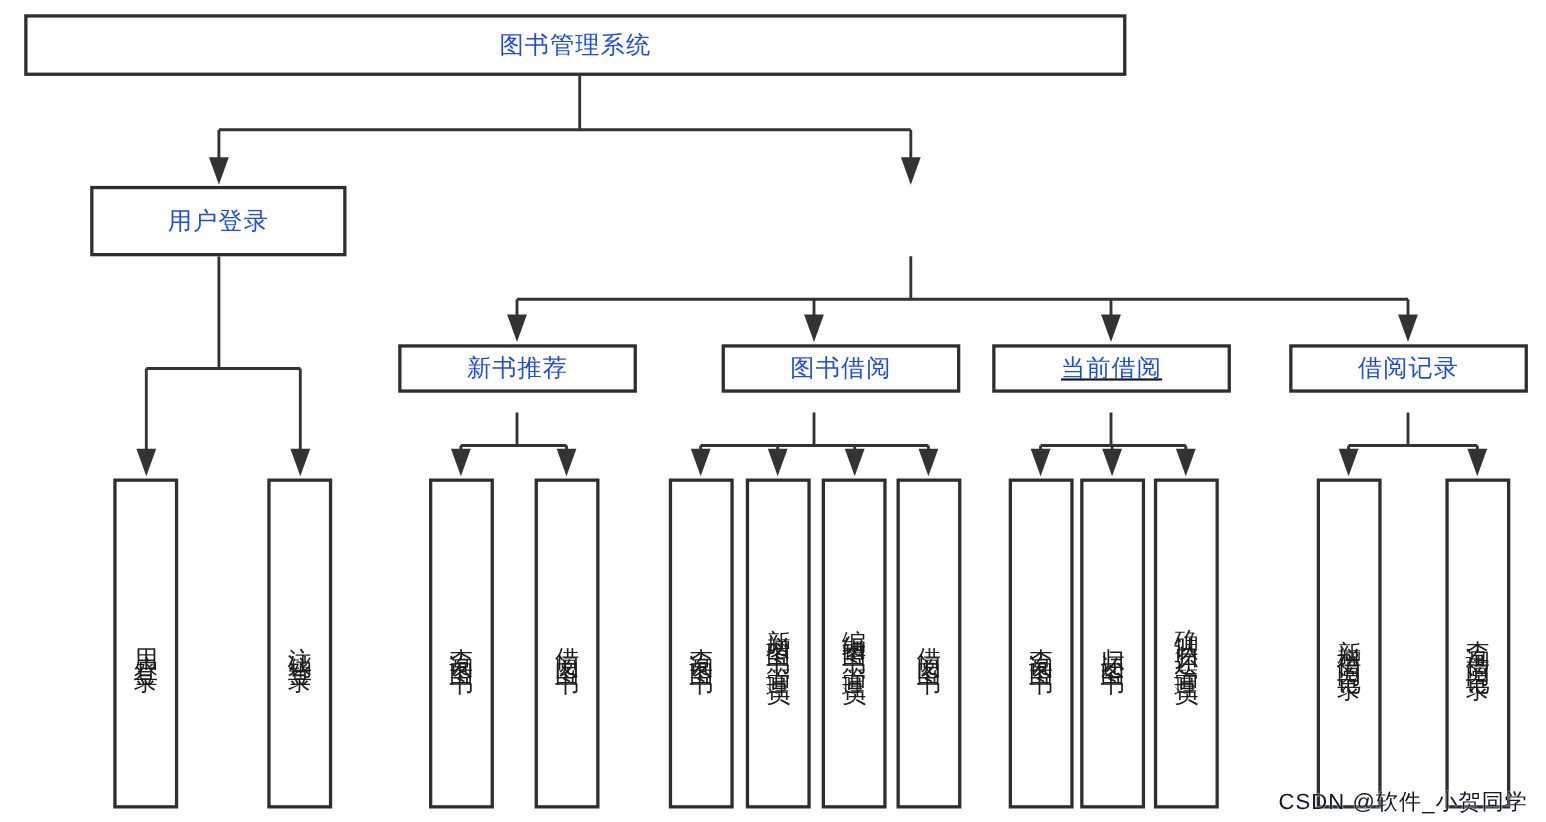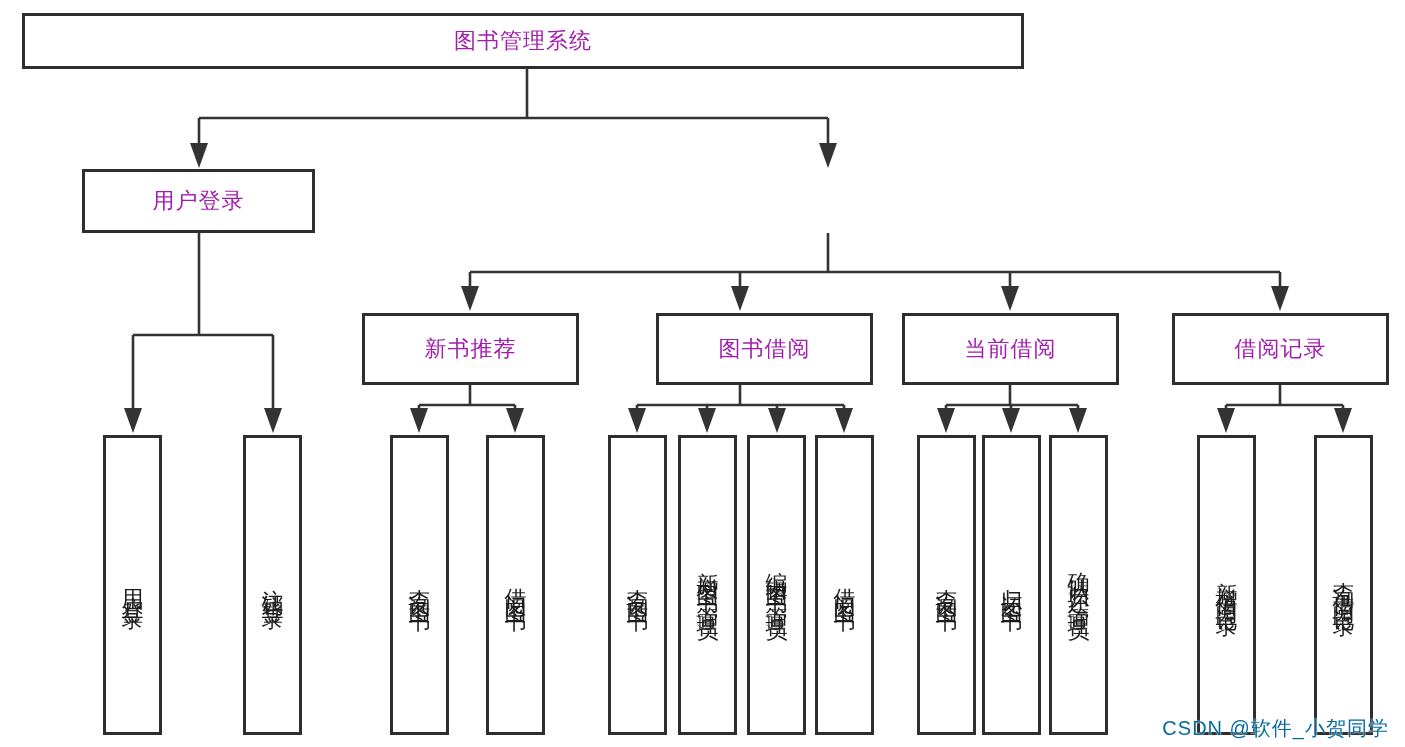--- a/index.html
+++ b/index.html
@@ -16,40 +16,40 @@
     background:#ffffff;
     border:3px solid #2e2e2e;
     box-sizing:border-box;
     display:flex;align-items:center;justify-content:center;
     color:#1c1c1c;
   }
   .node.h span{
     font-size:22px;
     letter-spacing:1px;
     white-space:nowrap;
-    color:#a21caf;
+    color:#1d4ed8;
   }
   .root{left:22px;top:13px;width:1002px;height:56px;}
   .lvl2{top:169px;width:233px;height:64px;}
-  .lvl3{top:313px;width:217px;height:72px;align-items:center;}
+  .lvl3{top:313px;width:217px;height:44px;align-items:center;}
   .leaf{top:435px;width:59px;height:300px;}
   .leaf span{
     writing-mode:vertical-lr;
     text-orientation:mixed;
     font-size:22px;
     letter-spacing:7px;
     line-height:1;
     color:#1c1c1c;
   }
   .watermark{
     position:absolute;
     right:16px;top:715px;
     font-size:20px;
     letter-spacing:1px;
-    color:#0369a1;
+    color:#0f172a;
     text-shadow:0 0 2px rgba(255,255,255,0.9), 0 0 1px rgba(255,255,255,0.9);
     white-space:nowrap;
   }
 </style>
 </head>
 <body>
 
 <div class="stage">
 
   <svg class="wires" viewBox="0 0 1405 747" xmlns="http://www.w3.org/2000/svg">
@@ -102,21 +102,21 @@
   <div class="node h lvl2" style="left:82px;">
     <span>用户登录</span>
   </div>
 
   <div class="node h lvl3" style="left:362px;">
     <span>新书推荐</span>
   </div>
   <div class="node h lvl3" style="left:632px;margin-left:24px;">
     <span>图书借阅</span>
   </div>
-  <div class="node h lvl3" style="left:902px;">
+  <div class="node h lvl3" style="left:902px;text-decoration:underline;">
     <span>当前借阅</span>
   </div>
   <div class="node h lvl3" style="left:1172px;">
     <span>借阅记录</span>
   </div>
 
   <div class="node leaf" style="left:103px;">
     <span>用户登录</span>
   </div>
   <div class="node leaf" style="left:243px;">

